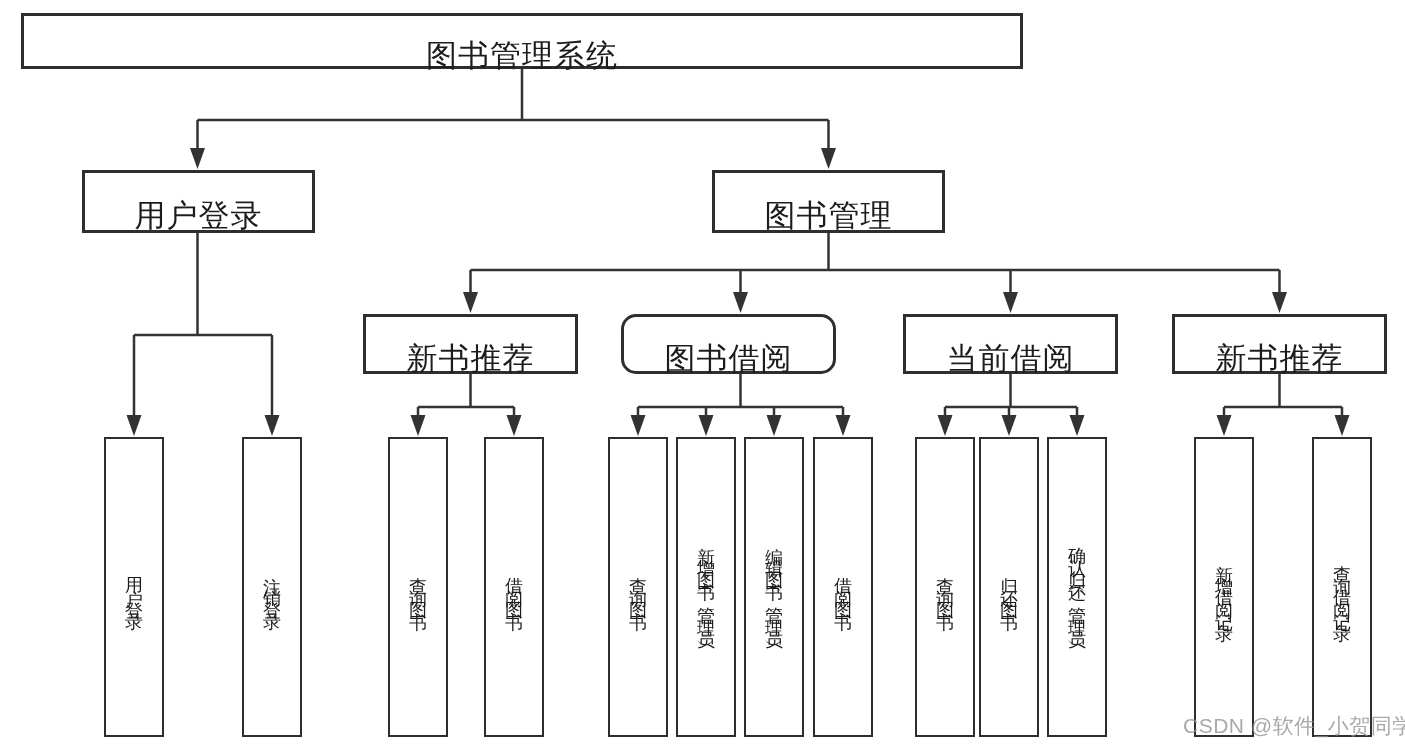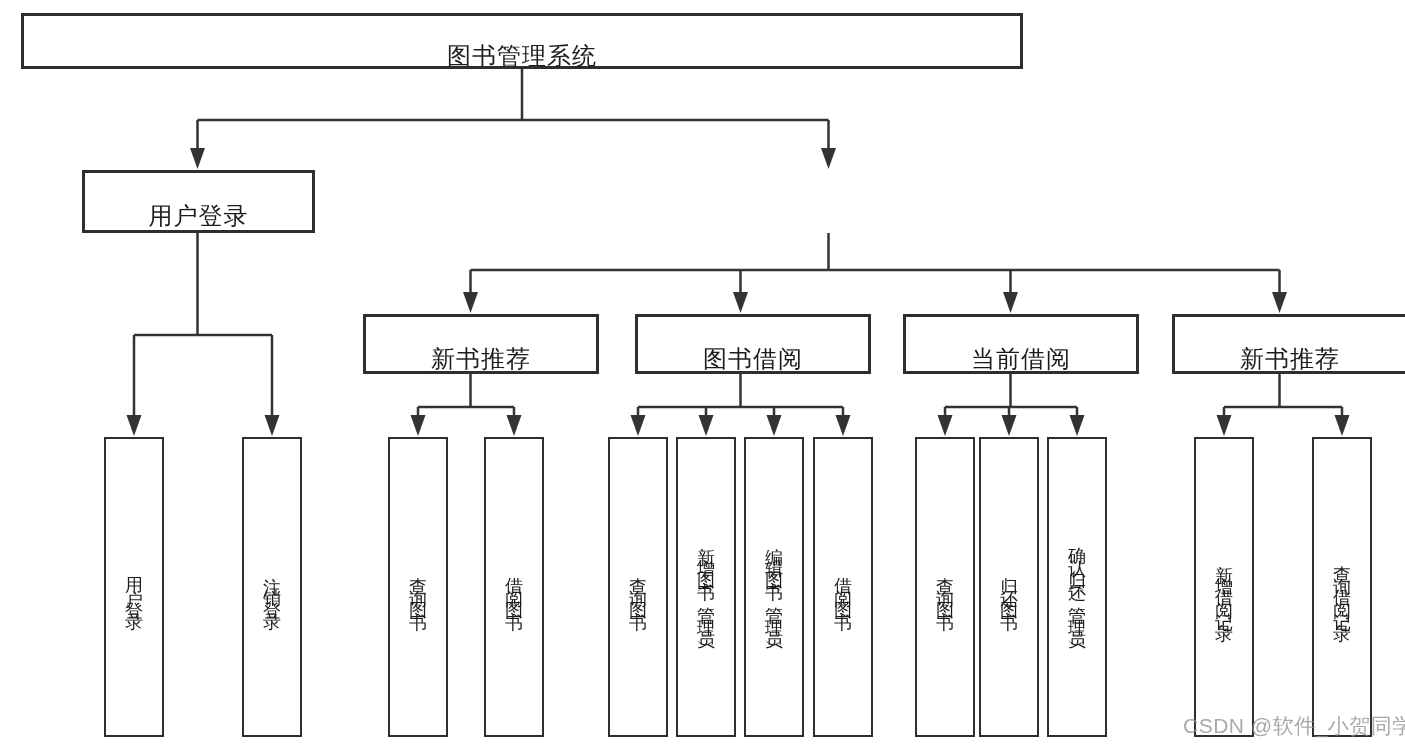--- a/index.html
+++ b/index.html
@@ -6,24 +6,24 @@
   #canvas{
     position:relative;width:1405px;height:747px;background:#ffffff;overflow:hidden;
     font-family:"Liberation Sans","DejaVu Sans",sans-serif;color:#1c1c1c;
   }
   #connectors{position:absolute;left:0;top:0;z-index:1;}
   .node{
     position:absolute;box-sizing:border-box;background:#ffffff;
     border:3px solid #2e2e2e;display:flex;align-items:center;justify-content:center;
     z-index:2;
   }
-  .h-node span{font-size:24px;letter-spacing:1px;white-space:nowrap;margin-top:29px;}
+  .h-node span{font-size:31px;letter-spacing:1px;white-space:nowrap;margin-top:29px;}
   .root{left:21px;top:13px;width:1002px;height:56px;}
   .lvl2{width:233px;height:63px;top:170px;}
-  .lvl3{width:236px;height:60px;top:314px;}
+  .lvl3{width:215px;height:60px;top:314px;}
   .leaf{width:60px;height:300px;top:437px;border-width:2.5px;}
   .leaf span{
     writing-mode:vertical-rl;text-orientation:mixed;
     font-size:18px;letter-spacing:12px;line-height:1;white-space:nowrap;
   }
   #watermark{
     position:absolute;left:1183px;top:712px;z-index:5;
     font-size:21px;letter-spacing:0.5px;color:rgba(143,143,150,0.78);white-space:nowrap;
   }
 </style>
@@ -78,25 +78,28 @@
     </g>
   </svg>
 
   <div class="node h-node root">
     <span>图书管理系统</span>
   </div>
 
   <div class="node h-node lvl2" style="left:82px;">
     <span>用户登录</span>
   </div>
+  <div class="node h-node lvl2" style="left:712px;">
+    <span>图书管理</span>
+  </div>
 
   <div class="node h-node lvl3" style="left:363px;">
     <span>新书推荐</span>
   </div>
-  <div class="node h-node lvl3" style="left:635px;">
+  <div class="node h-node lvl3" style="left:621px;border-radius:15px;">
     <span>图书借阅</span>
   </div>
   <div class="node h-node lvl3" style="left:903px;text-align:right;">
     <span>当前借阅</span>
   </div>
   <div class="node h-node lvl3" style="left:1172px;">
     <span>新书推荐</span>
   </div>
 
   <div class="node leaf" style="left:104px;">

